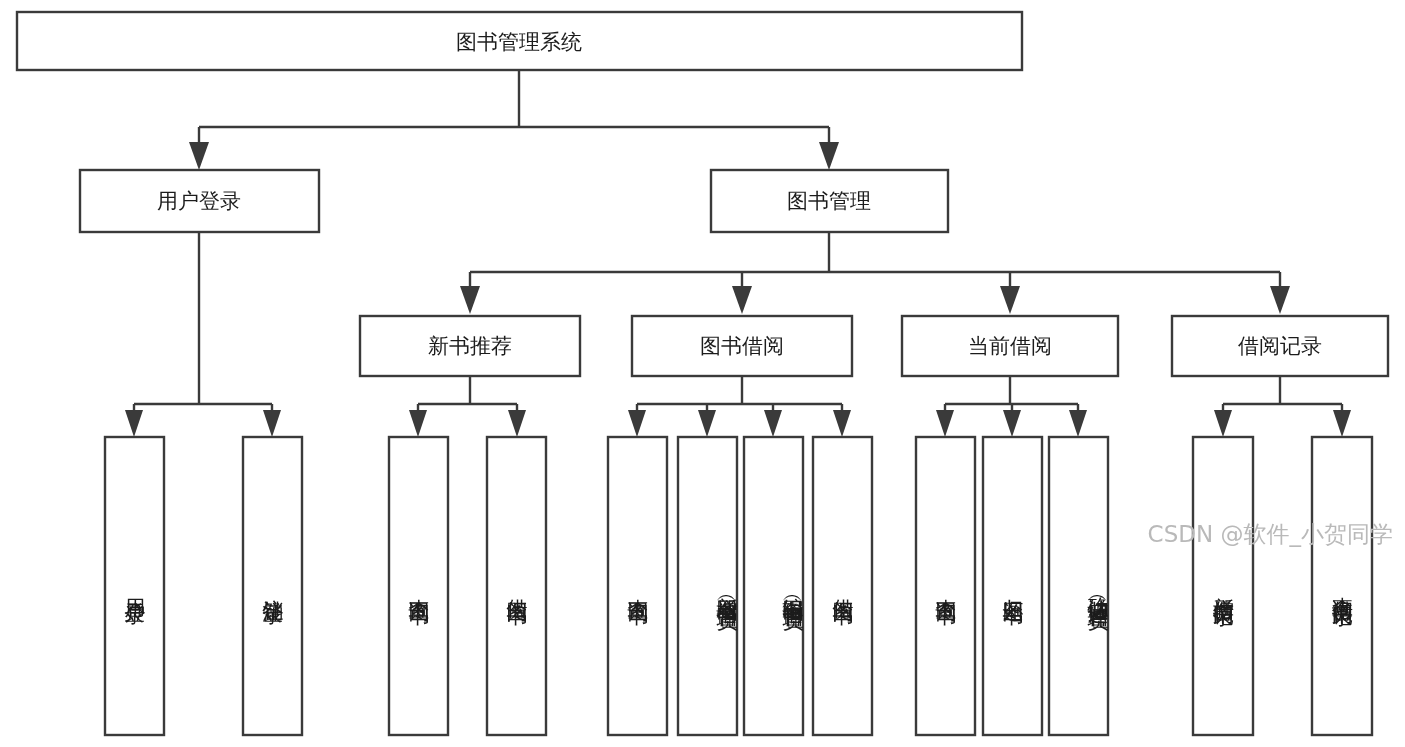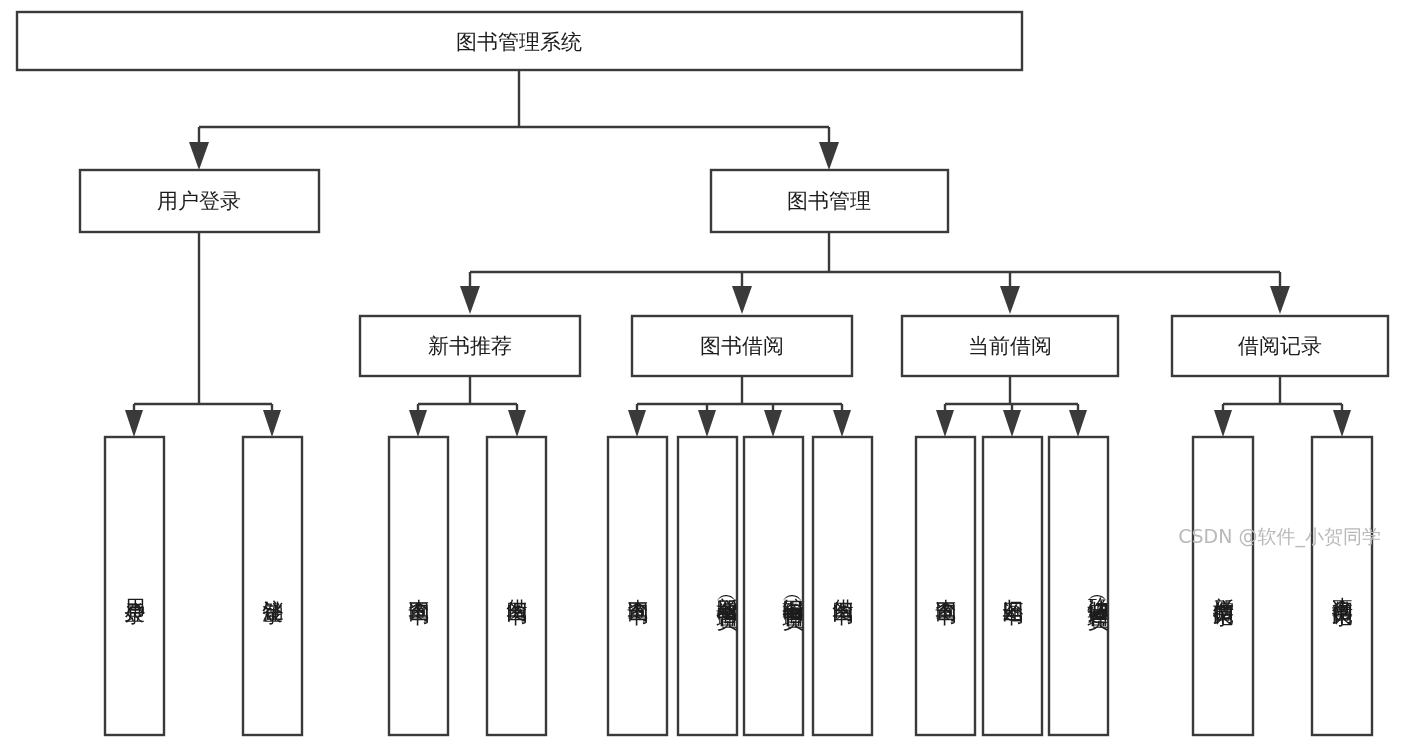--- a/index.html
+++ b/index.html
@@ -63,24 +63,24 @@
     align-items: flex-start;
     justify-content: center;
     pointer-events: none;
     user-select: none;
   }
   .leaf-label.centered {
     align-items: center;
   }
   .watermark {
     position: absolute;
-    right: 24px;
+    right: 12px;
     bottom: 4px;
     font-family: "DejaVu Sans", "Liberation Sans", sans-serif;
-    font-size: 19px;
+    font-size: 23px;
     color: #b9b9b9;
     white-space: nowrap;
     user-select: none;
   }
 </style>
 </head>
 <body>
 
 <div id="diagram-root">
 

